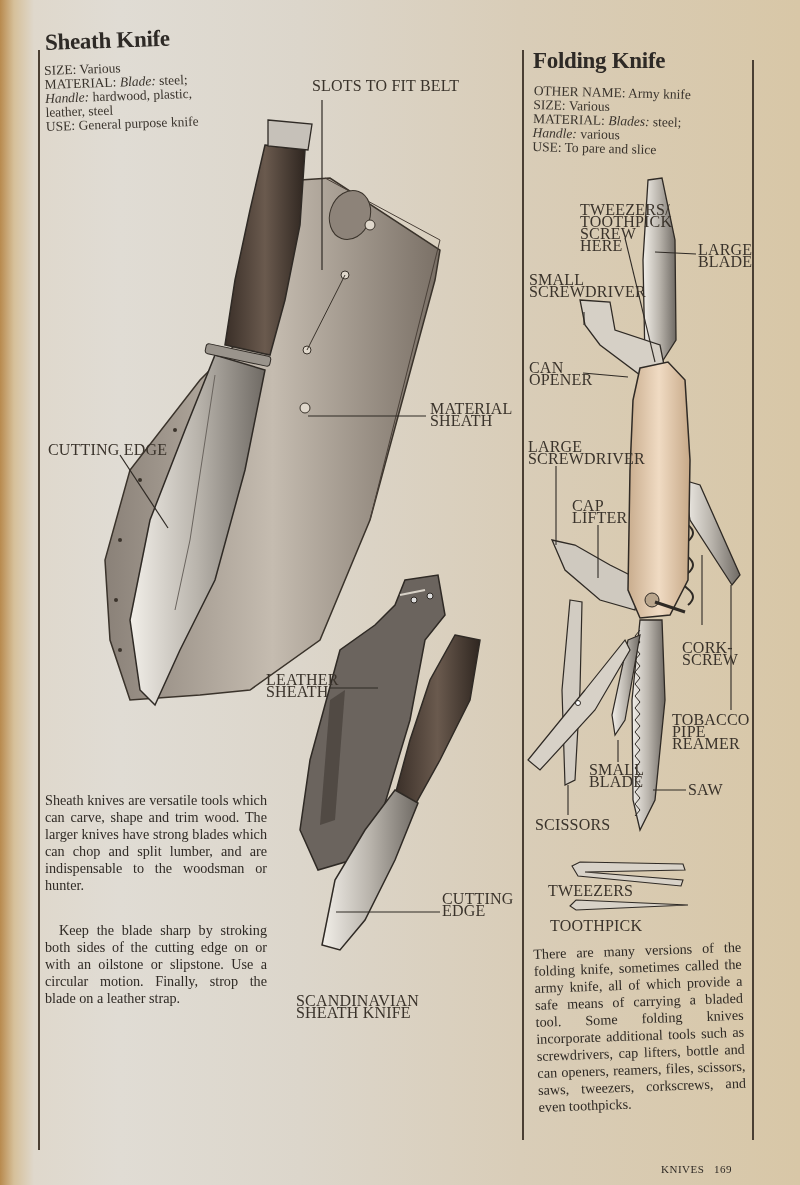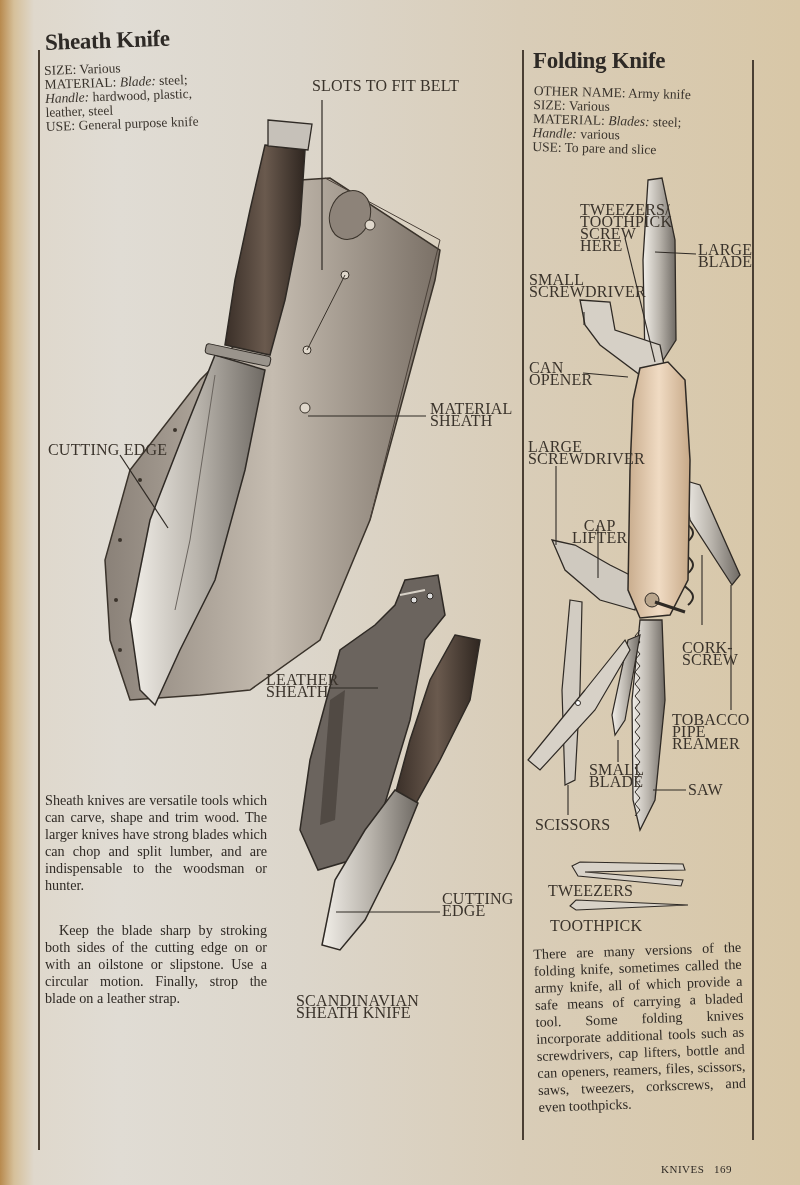--- a/index.html
+++ b/index.html
@@ -202,21 +202,21 @@
       <div>SCREWDRIVER</div>
   </div>
   <div class="label" style="left:529px;top:362px;">
     <div>CAN</div>
       <div>OPENER</div>
   </div>
   <div class="label" style="left:528px;top:441px;">
     <div>LARGE</div>
       <div>SCREWDRIVER</div>
   </div>
-  <div class="label" style="left:572px;top:520px;text-align:center;">
+  <div class="label" style="left:572px;top:500px;">
     <div>CAP</div>
       <div>LIFTER</div>
   </div>
   <div class="label" style="left:682px;top:642px;">
     <div>CORK-</div>
       <div>SCREW</div>
   </div>
   <div class="label" style="left:672px;top:714px;">
     <div>TOBACCO</div>
       <div>PIPE</div>

